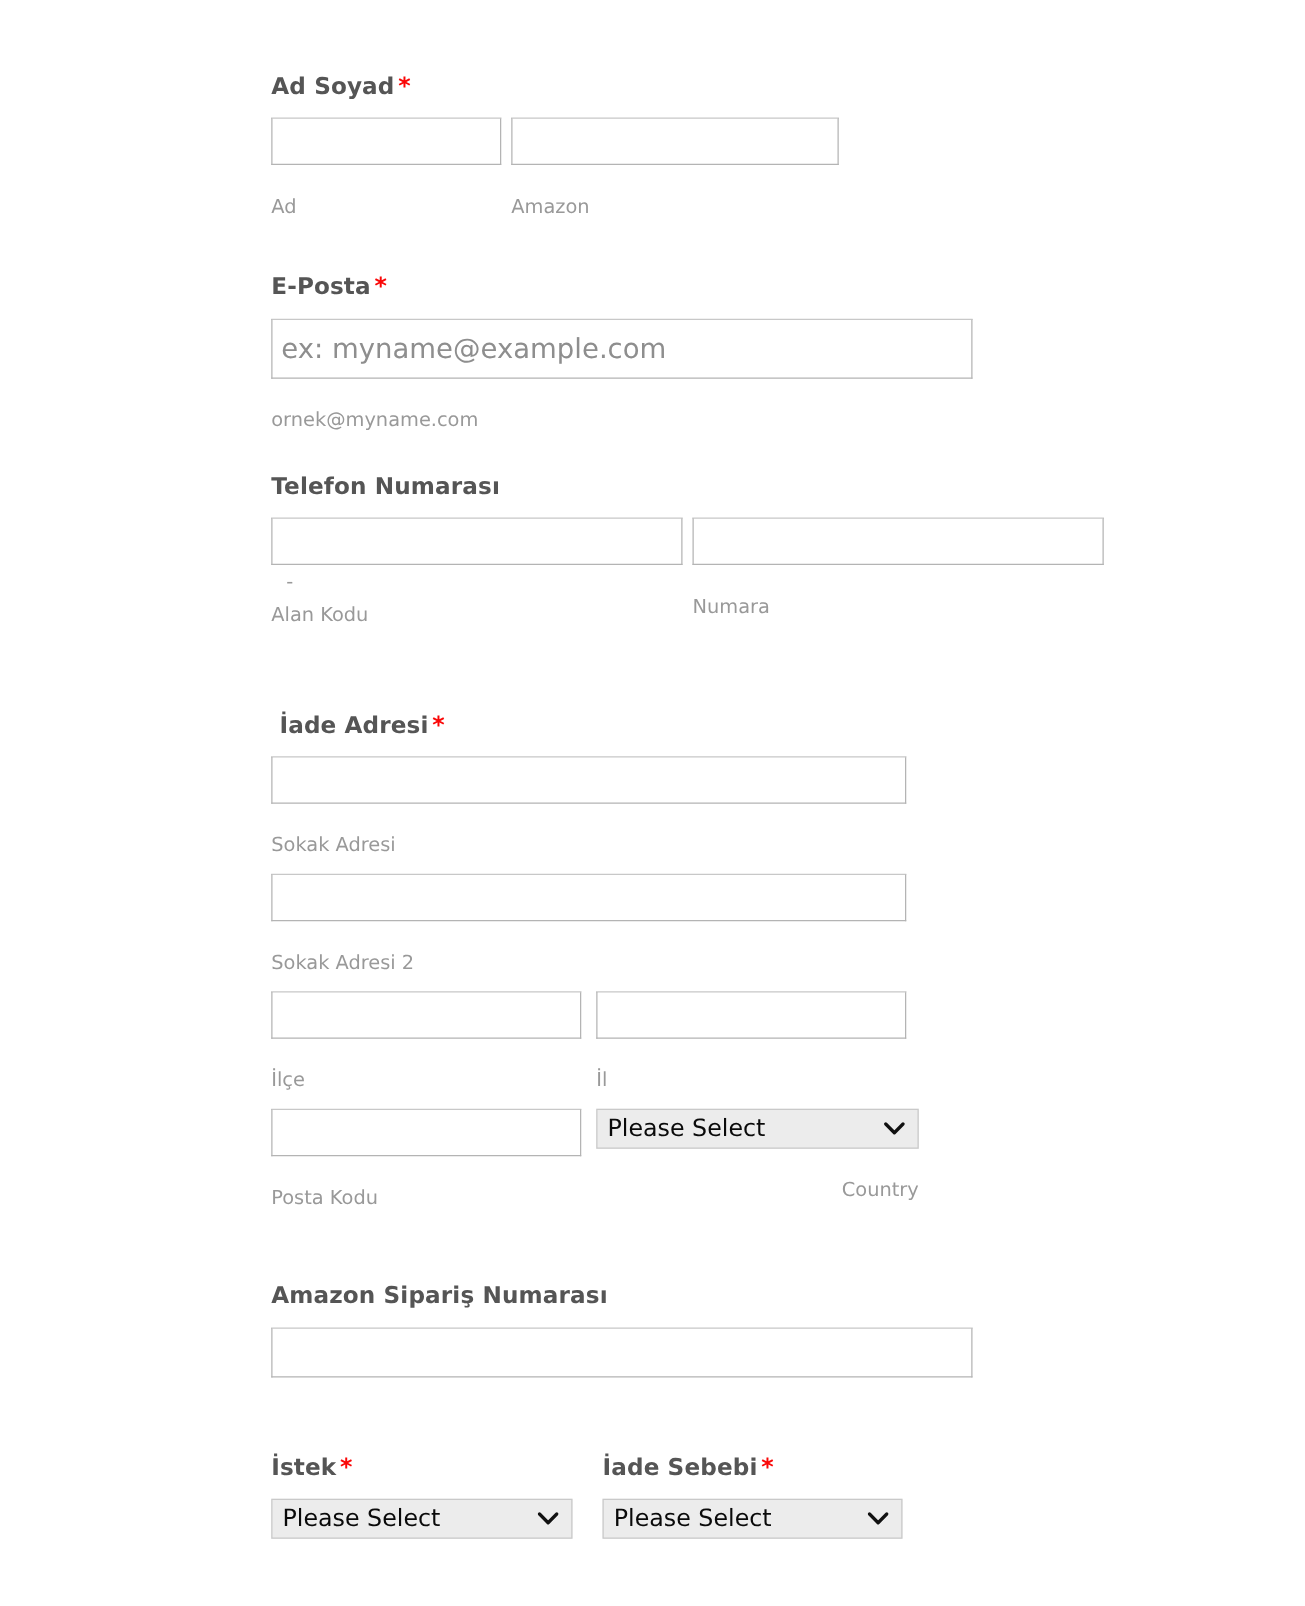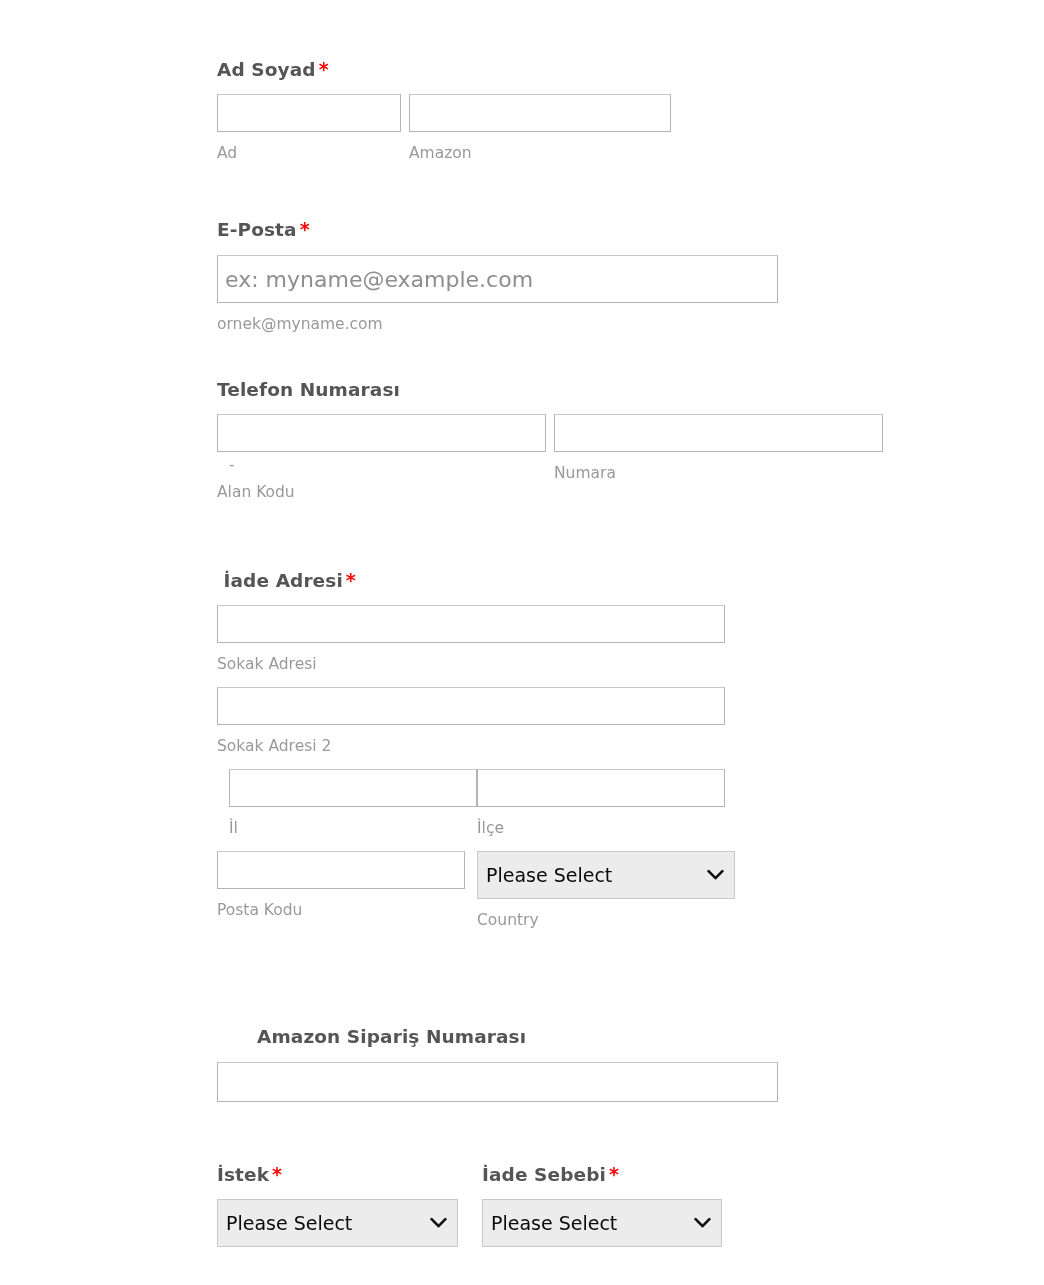--- a/index.html
+++ b/index.html
@@ -73,32 +73,32 @@
   input.txt::placeholder {
     color: #8e8e8e;
     opacity: 1;
   }
 
   
   .sub {
     font-size: 15.5px;
     color: #999999;
     line-height: 19px;
-    margin-top: 12px;
+    margin-top: 24px;
     white-space: pre;
   }
 
   
   .sel-wrap {
     position: relative;
     display: inline-block;
   }
   select.sel {
     box-sizing: border-box;
-    height: 48px;
+    height: 32px;
     border: 1px solid #c9c9c9;
     background: #ececec;
     font-family: "DejaVu Sans", "Liberation Sans", sans-serif;
     font-size: 19px;
     color: #0a0a0a;
     padding: 0 34px 0 8px;
     outline: none;
     border-radius: 0;
     -webkit-appearance: none;
     -moz-appearance: none;
@@ -140,25 +140,25 @@
   
   #blk-addr { top: 569px; }
   #blk-addr .label { margin-bottom: 13px; }
   .addr-line { width: 508px; }
   #blk-addr .sub { margin-bottom: 13px; }
   #in-ilce, #in-posta { width: 248px; }
   #in-il { width: 248px; }
   #cell-il { margin-left: 12px; }
   #cell-country { margin-left: 12px; }
   #sel-country { width: 258px; }
-  #sub-country { margin-top: 12px; }
+  #sub-country { margin-top: 24px; text-align: right; }
 
   
   #blk-amazon { top: 1026px; }
-  #blk-amazon .label { margin-bottom: 14px; margin-left: 40px; }
+  #blk-amazon .label { margin-bottom: 14px; }
   #in-amazon { width: 561px; height: 40px; }
 
   
   #blk-istek { top: 1163px; }
   #blk-istek .label { margin-bottom: 13px; }
   #sel-istek  { width: 241px; }
   #sel-sebep  { width: 240px; }
   #col-sebep { margin-left: 24px; }
 </style>
 </head>
@@ -209,27 +209,27 @@
       <input class="txt addr-line" id="in-street1" type="text" placeholder="" style="">
       <span class="sub">Sokak Adresi</span>
     </div>
 
     <div class="cell">
       <input class="txt addr-line" id="in-street2" type="text" placeholder="" style="">
       <span class="sub">Sokak Adresi 2</span>
     </div>
 
     <div class="row">
+      <div class="cell">
+        <input class="txt" id="in-ilce" type="text" placeholder="" style="">
+        <span class="sub">İlçe</span>
+      </div>
       <div class="cell" id="cell-il">
         <input class="txt" id="in-il" type="text" placeholder="" style="">
         <span class="sub">İl</span>
-      </div>
-      <div class="cell">
-        <input class="txt" id="in-ilce" type="text" placeholder="" style="">
-        <span class="sub">İlçe</span>
       </div>
     </div>
 
     <div class="row">
       <div class="cell">
         <input class="txt" id="in-posta" type="text" placeholder="" style="">
         <span class="sub">Posta Kodu</span>
       </div>
       <div class="cell" id="cell-country">
         <div class="sel-wrap">

